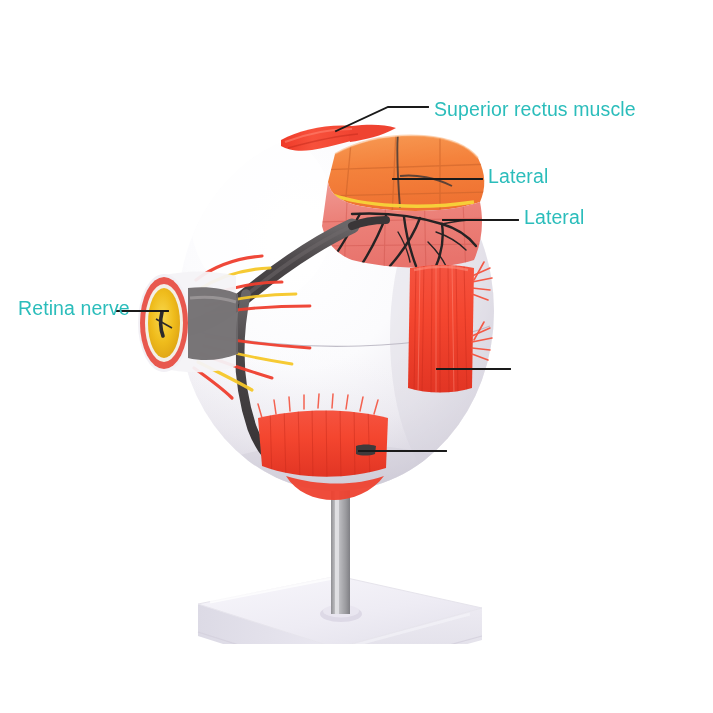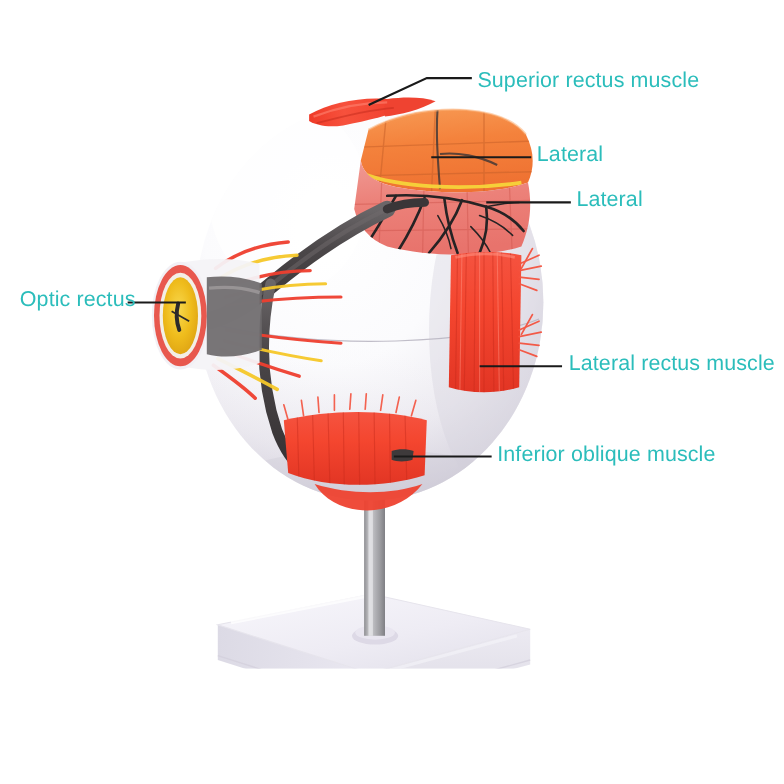--- a/index.html
+++ b/index.html
@@ -7,20 +7,21 @@
     padding: 0;
     background: #ffffff;
   }
   #stage {
     position: relative;
     width: 713px;
     height: 608px;
     background: #ffffff;
     overflow: hidden;
     font-family: "Liberation Sans", sans-serif;
+    margin-top: 36px;
   }
   #scene {
     position: absolute;
     inset: 0;
     width: 713px;
     height: 713px;
   }
   .label {
     position: absolute;
     color: #2bbdbb;
@@ -328,19 +329,17 @@
       <path d="M117,275 L168,275"></path>
     </g>
   </svg>
 
   <div class="label right" style="left:434px; top:64px;">Superior rectus muscle</div>
 
   <div class="label right" style="left:488px; top:131px;">Lateral</div>
 
   <div class="label right" style="left:524px; top:172px;">Lateral</div>
 
-  <div class="label right" style="left:517px; top:321px;">Lateral rectus muscle</div>
-
-  <div class="label right" style="left:452px; top:404px;">Inferior oblique muscle</div>
-
-  <div class="label left" style="left:18px; top:263px;">Optic rectus</div>
+
+
+  <div class="label left" style="left:18px; top:263px;">Retina nerve</div>
 
 </div>
 
 </body></html>

